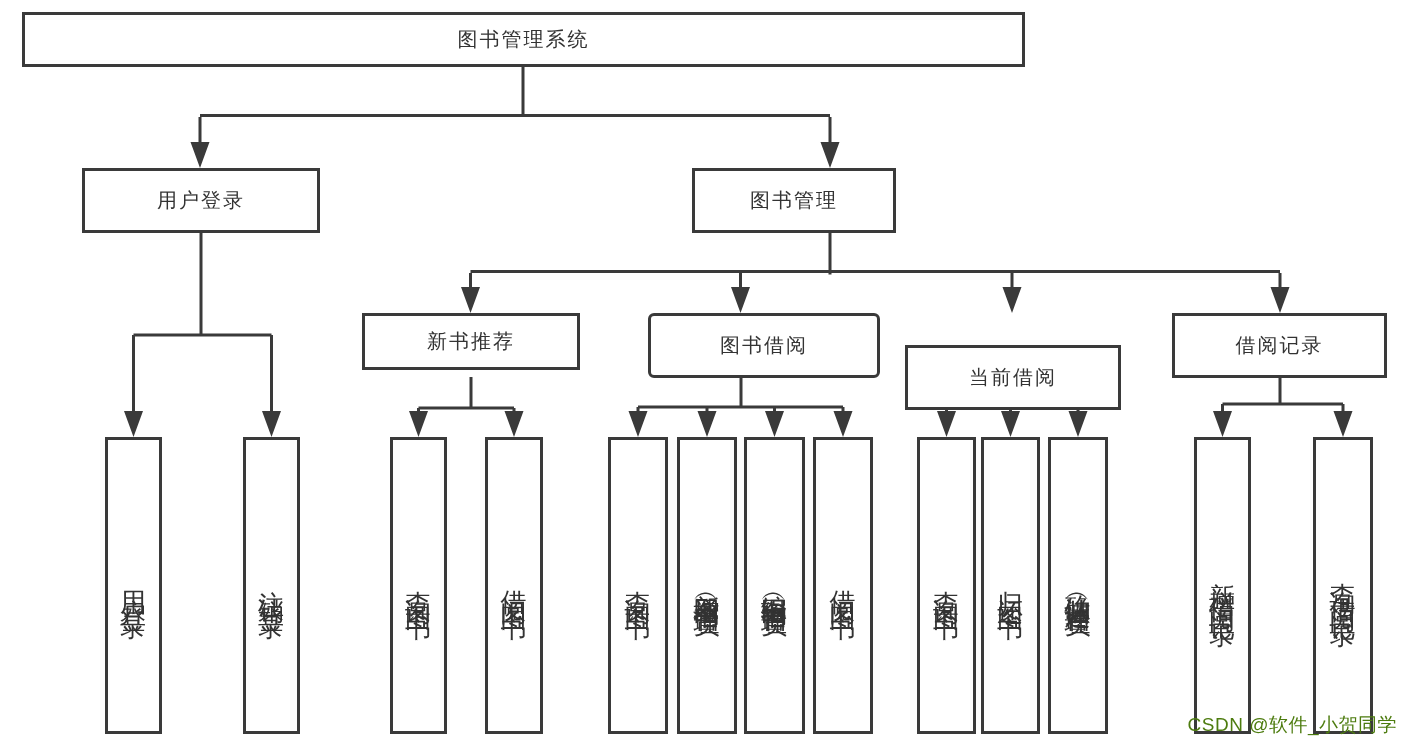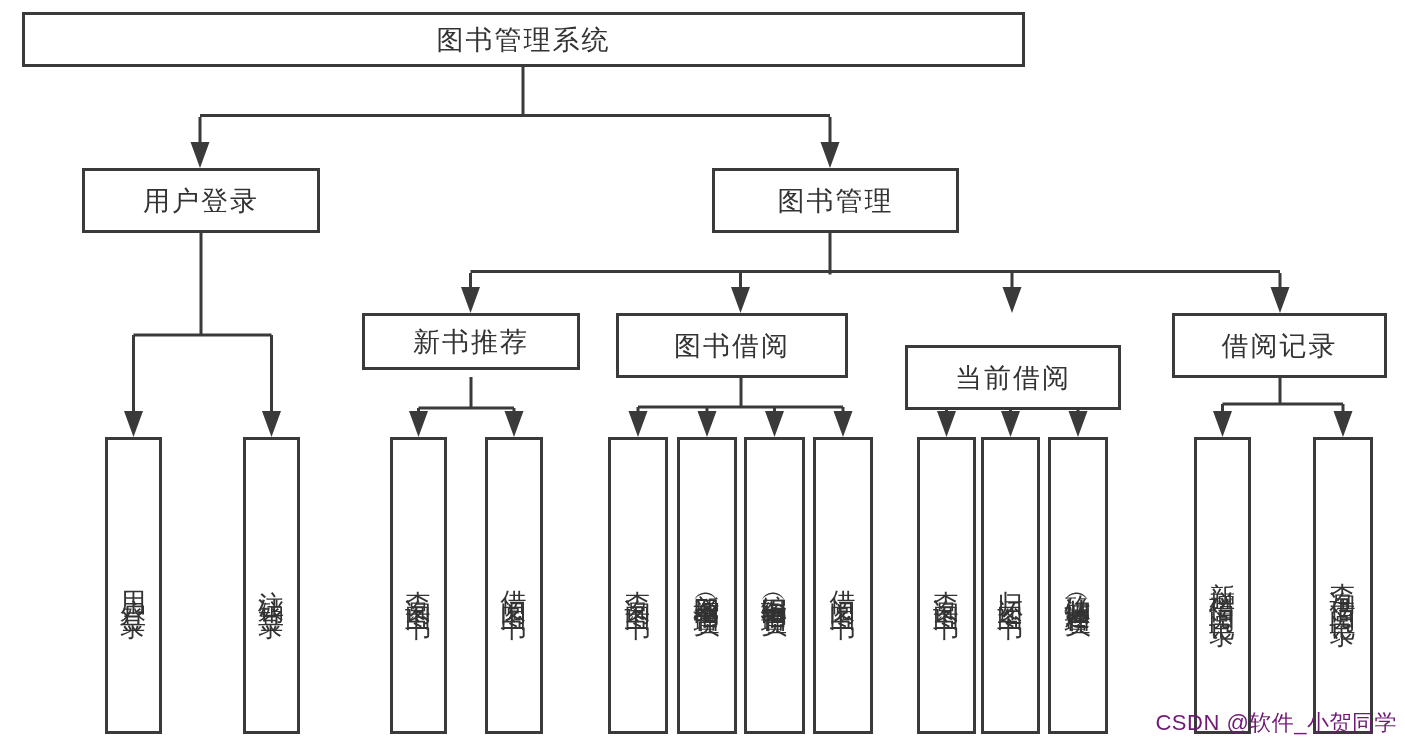--- a/index.html
+++ b/index.html
@@ -15,35 +15,35 @@
   .box {
     position: absolute;
     background: #ffffff;
     border: 3px solid #3a3a3a;
     box-sizing: border-box;
     display: flex;
     align-items: center;
     justify-content: center;
     color: #333333;
   }
-  .h-box { font-size: 27px; letter-spacing: 2px; white-space: nowrap; }
+  .h-box { font-size: 20px; letter-spacing: 2px; white-space: nowrap; }
   .v-box span {
     writing-mode: vertical-rl;
     text-orientation: mixed;
     font-size: 26px;
     letter-spacing: 8px;
     line-height: 1;
   }
   .v-box span.tight { letter-spacing: 2.5px; }
   .watermark {
     position: absolute;
     right: 8px;
     bottom: 9px;
-    color: #701a75;
-    font-size: 22px;
+    color: #4d7c0f;
+    font-size: 19px;
     letter-spacing: 0.5px;
     white-space: nowrap;
     margin-top: 36px;
   }
 </style>
 </head>
 <body>
 
 <div class="canvas">
 
@@ -98,24 +98,24 @@
          M937 411 H956 L946.5 437 Z
          M1001 411 H1020 L1010.5 437 Z
          M1068.5 411 H1087.5 L1078 437 Z
          M1213 411 H1232 L1222.5 437 Z
          M1333.5 411 H1352.5 L1343 437 Z"></path>
   </svg>
 
   <div class="box h-box" style="left:22px; top:12px; width:1003px; height:55px;">图书管理系统</div>
 
   <div class="box h-box" style="left:82px; top:168px; width:238px; height:65px;">用户登录</div>
-  <div class="box h-box" style="left:712px; top:168px; width:247px; height:65px;">图书管理</div>
+  <div class="box h-box" style="left:692px; top:168px; width:204px; height:65px;">图书管理</div>
 
   <div class="box h-box" style="left:362px; top:313px; width:218px; height:57px;">新书推荐</div>
-  <div class="box h-box" style="left:616px; top:313px; width:232px; height:65px;">图书借阅</div>
+  <div class="box h-box" style="left:648px; top:313px; width:232px; height:65px;border-radius:6px;">图书借阅</div>
   <div class="box h-box" style="left:905px; top:313px; width:216px; height:65px;margin-top:32px;">当前借阅</div>
   <div class="box h-box" style="left:1172px; top:313px; width:215px; height:65px;">借阅记录</div>
 
   <div class="box v-box" style="left:105px; top:437px; width:57px; height:297px;">
     <span>用户登录</span>
   </div>
   <div class="box v-box" style="left:243px; top:437px; width:57px; height:297px;">
     <span>注销登录</span>
   </div>
 

